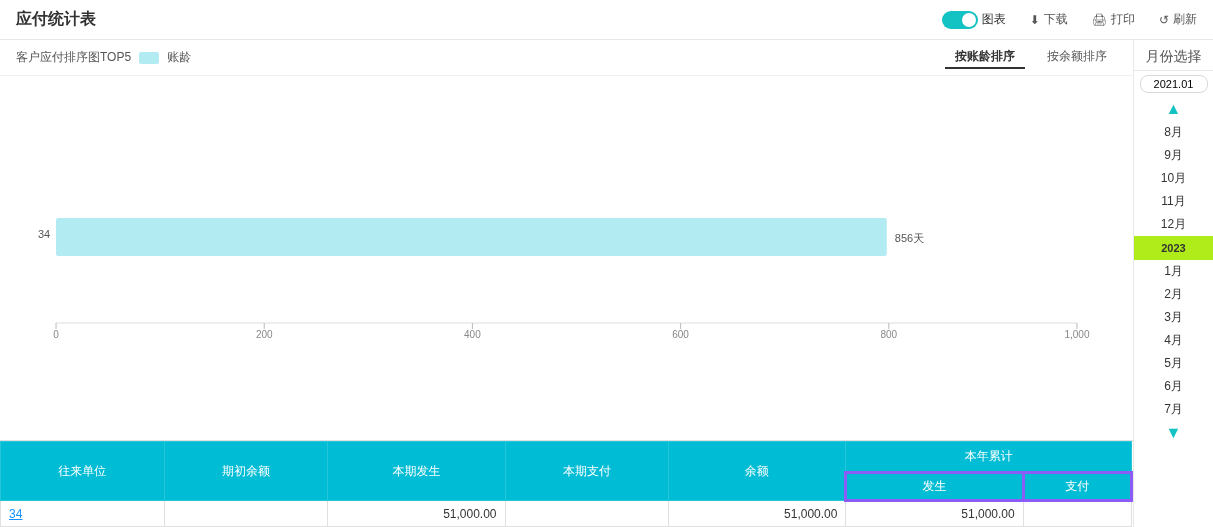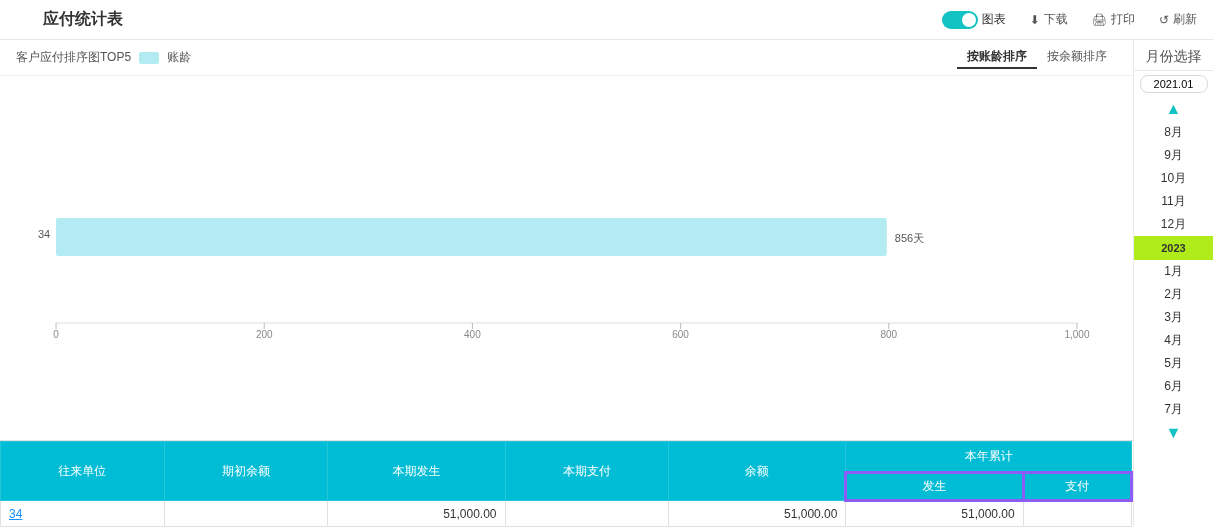--- a/index.html
+++ b/index.html
@@ -2,38 +2,38 @@
 <html><head>
   <meta charset="utf-8">
   <style>
     * { box-sizing: border-box; margin: 0; padding: 0; }
     body { font-family: 'Microsoft YaHei', Arial, sans-serif; font-size: 12px; background: #f0f2f5; color: #333; }
 
     .app-container { width: 1213px; height: 527px; display: flex; flex-direction: column; background: #fff; overflow: hidden; }
 
     
     .header { display: flex; align-items: center; justify-content: space-between; padding: 8px 16px; background: #fff; border-bottom: 1px solid #e8e8e8; height: 40px; }
-    .header-title { font-size: 16px; font-weight: bold; color: #333; margin-left: 27px; }
+    .header-title { font-size: 16px; font-weight: bold; color: #333; }
     .header-actions { display: flex; align-items: center; gap: 24px; }
     .toggle-wrap { display: flex; align-items: center; gap: 4px; }
     .toggle-switch { width: 36px; height: 18px; background: #13c2c2; border-radius: 9px; position: relative; cursor: pointer; }
     .toggle-switch::after { content: ''; position: absolute; width: 14px; height: 14px; background: #fff; border-radius: 50%; top: 2px; right: 2px; }
     .action-btn { display: flex; align-items: center; gap: 4px; cursor: pointer; color: #555; font-size: 12px; }
 
     
     .main-area { display: flex; flex: 1; overflow: hidden; }
 
     
     .chart-section { flex: 1; display: flex; flex-direction: column; overflow: hidden; }
 
     
     .chart-controls { display: flex; align-items: center; justify-content: space-between; padding: 6px 16px; background: #fff; border-bottom: 1px solid #f0f0f0; }
     .chart-legend { display: flex; align-items: center; gap: 8px; font-size: 12px; color: #555; }
     .legend-box { width: 20px; height: 12px; background: #b2ebf2; border-radius: 2px; }
-    .chart-sort-btns { display: flex; gap: 0; justify-content: space-between; }
+    .chart-sort-btns { display: flex; gap: 12px; justify-content: space-between; }
     .sort-btn { padding: 2px 10px; font-size: 12px; cursor: pointer; color: #555; border-bottom: 2px solid transparent; }
     .sort-btn.active { color: #333; border-bottom: 2px solid #333; font-weight: bold; }
 
     
     .chart-area { flex: 1; background: #fff; position: relative; padding: 8px 16px; min-height: 0; }
     .chart-svg { width: 100%; height: 100%; }
 
     
     .table-section { background: #fff; border-top: 1px solid #e0e0e0; }
     .table-wrapper { overflow-x: auto; }

